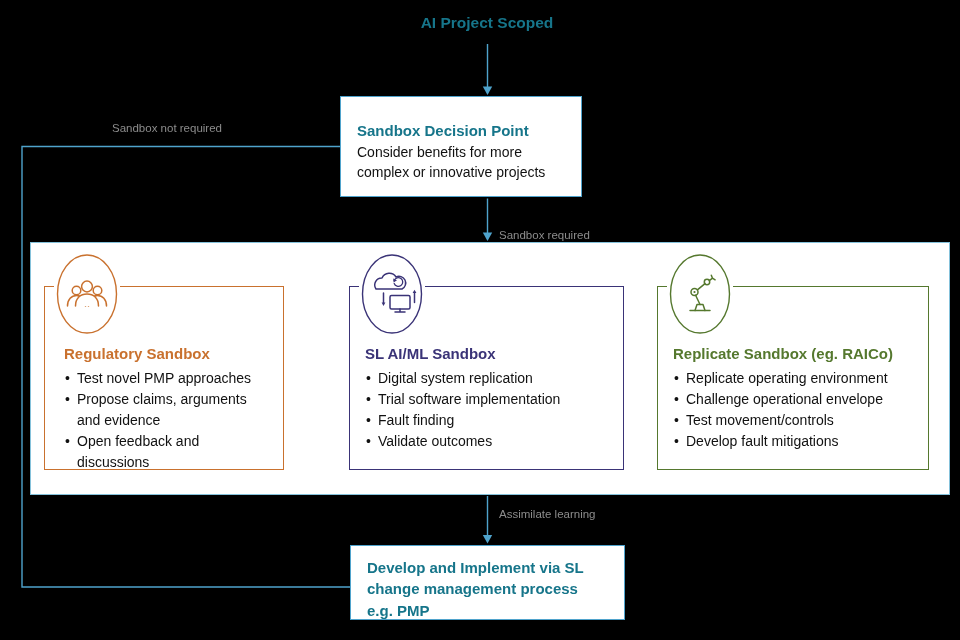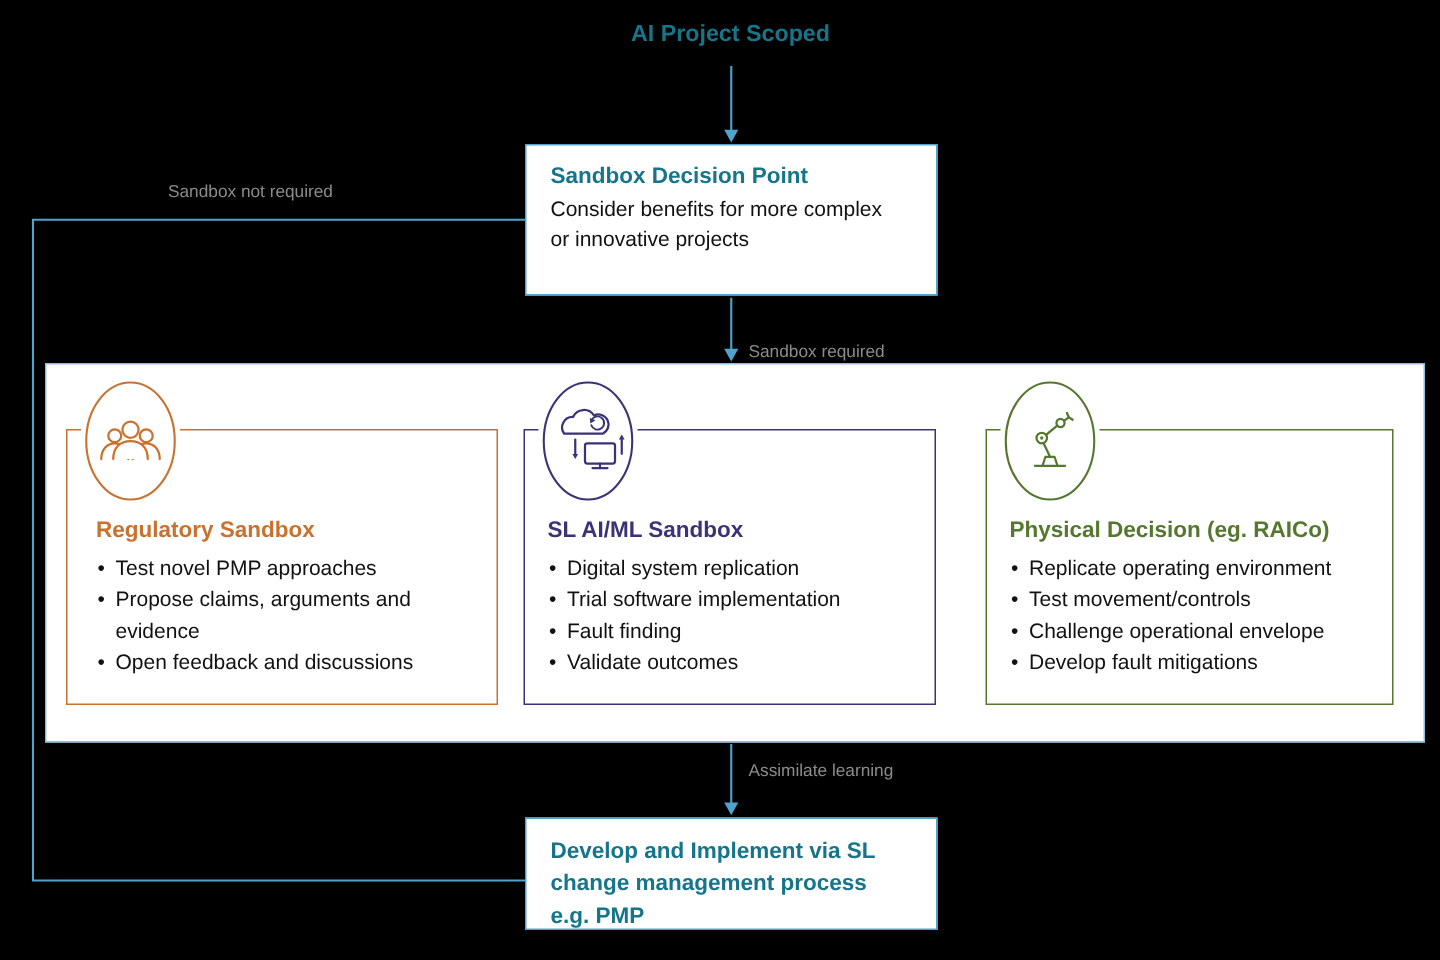--- a/index.html
+++ b/index.html
@@ -11,29 +11,29 @@
           font-family:"Liberation Sans",sans-serif;color:var(--text);}
   .abs{position:absolute;}
   #connectors{position:absolute;left:0;top:0;}
   .connector{stroke:var(--blue);stroke-width:1.4;fill:none;}
   .arrowhead{fill:var(--blue);stroke:none;}
 
   .diagram-title{left:337px;top:14px;width:300px;text-align:center;color:var(--teal);
                  font-weight:bold;font-size:15.5px;}
 
   .box{position:absolute;background:#fff;border:1.5px solid var(--blue);box-sizing:border-box;}
-  .decision{left:350px;top:96px;width:275px;height:101px;padding:11px 16px;}
+  .decision{left:340px;top:96px;width:242px;height:101px;padding:24px 16px;}
   .box-title{color:var(--teal);font-weight:bold;font-size:15px;line-height:1.35;}
   .decision .body{font-size:14px;line-height:1.38;max-width:232px;margin-top:2px;color:#111;}
 
   .container-box{left:30px;top:242px;width:920px;height:253px;border-color:var(--light-blue);}
 
   .sandbox{position:absolute;top:43px;height:184px;border:1.5px solid;box-sizing:border-box;
            background:#fff;padding:58px 12px 0 15px;}
-  .sb-reg{left:13px;width:288px;border-color:var(--orange);padding-left:19px;}
+  .sb-reg{left:13px;width:240px;border-color:var(--orange);padding-left:19px;}
   .sb-sl{left:318px;width:275px;border-color:var(--purple);}
   .sb-phys{left:626px;width:272px;border-color:var(--green);}
   .sandbox-title{font-weight:bold;font-size:15px;margin:0 0 6px;}
   .sb-reg .sandbox-title{color:var(--orange);}
   .sb-sl .sandbox-title{color:var(--purple);}
   .sb-phys .sandbox-title{color:var(--green);}
   .bullets{list-style:none;margin:0;padding:0;font-size:14px;color:#111;}
   .bullets li{position:relative;padding-left:13px;line-height:1.5;}
   .bullets li::before{content:"\2022";position:absolute;left:1px;}
 
@@ -143,25 +143,25 @@
             <path d="M28 58.5 L30 52.5 H36 L38 58.5"></path>
             <path d="M33 52.5 L28.6 43.2"></path>
             <circle cx="27.5" cy="40" r="3.5"></circle>
             <circle cx="27.5" cy="40" r="1.1" fill="currentColor" stroke="none"></circle>
             <path d="M30.4 37.9 L38 31.6"></path>
             <circle cx="40" cy="30" r="2.7"></circle>
             <path d="M42.3 28.6 L45.5 26.2 M45.5 26.2 l2.6 1.6 M45.5 26.2 l-1.2 -2.9"></path>
           </g>
         </svg>
       </div>
-      <div class="sandbox-title">Physical Decision (eg. RAICo)</div>
+      <div class="sandbox-title">Replicate Sandbox (eg. RAICo)</div>
       <ul class="bullets">
         <li>Replicate operating environment</li>
+        <li>Challenge operational envelope</li>
         <li>Test movement/controls</li>
-        <li>Challenge operational envelope</li>
         <li>Develop fault mitigations</li>
       </ul>
     </div>
 
   </div>
 
   <div class="box final">
     <div class="box-title">Develop and Implement via SL</div>
     <div class="box-title">change management process</div>
     <div class="box-title">e.g. PMP</div>

